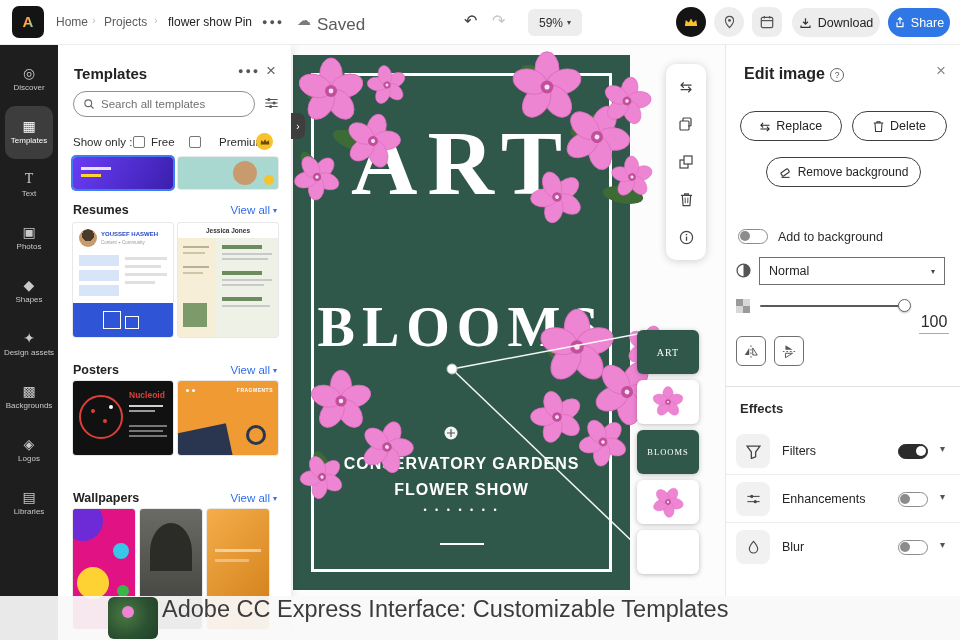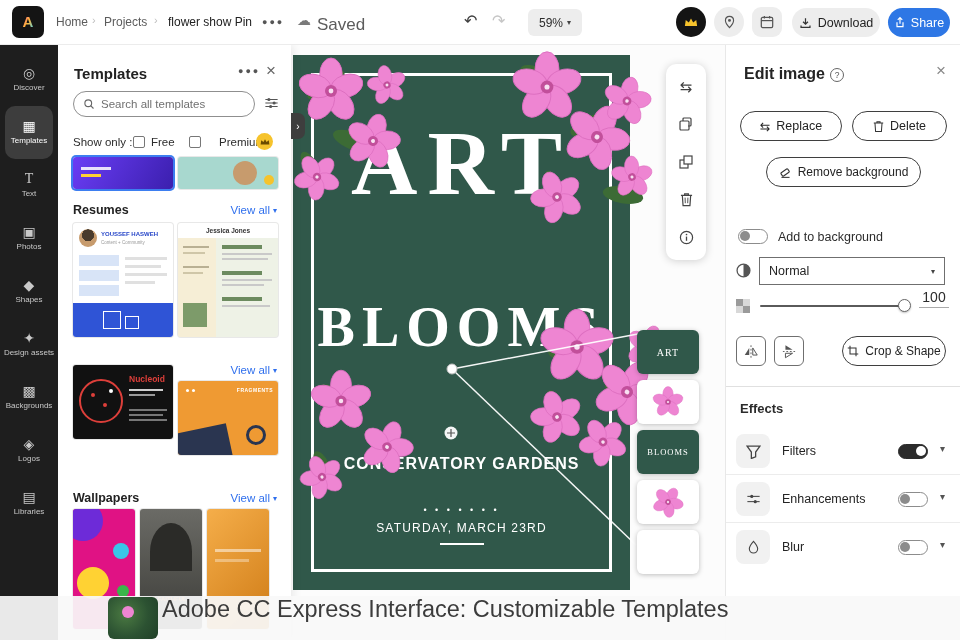--- a/index.html
+++ b/index.html
@@ -288,21 +288,21 @@
     <div style="position:absolute;left:44px;top:74px;width:40px;height:4px;background:#6c8b5f"></div>
     <div style="position:absolute;left:44px;top:82px;width:48px;height:2px;background:#c9c9c9"></div>
   </div>
 
   <span class="sec-h" style="left:15px;top:318px">Posters</span>
   <span class="viewall" style="right:14px;top:319px">
       <span>View all</span>
       <span class="chev" style="color:#2f6fed">▾</span>
     </span>
 
-  <div class="card" style="left:15px;top:320px;width:100px;height:74px;background:#111">
+  <div class="card" style="left:15px;top:336px;width:100px;height:74px;background:#111">
     <div style="position:absolute;left:6px;top:14px;width:44px;height:44px;border:2.5px solid #dd3f3a;border-radius:50%"></div>
     <div style="position:absolute;left:18px;top:28px;width:4px;height:4px;border-radius:50%;background:#dd3f3a"></div>
     <div style="position:absolute;left:30px;top:38px;width:4px;height:4px;border-radius:50%;background:#dd3f3a"></div>
     <div style="position:absolute;left:36px;top:24px;width:4px;height:4px;border-radius:50%;background:#fff"></div>
     <div style="position:absolute;left:56px;top:9px;font-size:8.5px;font-weight:bold;color:#dd3f3a">Nucleoid</div>
     <div style="position:absolute;left:56px;top:24px;width:34px;height:2px;background:#cfcfcf"></div>
     <div style="position:absolute;left:56px;top:29px;width:26px;height:2px;background:#9a9a9a"></div>
     <div style="position:absolute;left:56px;top:44px;width:38px;height:1.5px;background:#777"></div>
     <div style="position:absolute;left:56px;top:49px;width:34px;height:1.5px;background:#777"></div>
     <div style="position:absolute;left:56px;top:54px;width:38px;height:1.5px;background:#777"></div>
@@ -336,22 +336,22 @@
     <div style="position:absolute;left:8px;top:50px;width:34px;height:3px;background:rgba(255,255,255,.35)"></div>
   </div>
 </div>
 
 <div class="canvas">
   <div class="pin">
     <div class="pin-frame"></div>
     <div class="pt serif" style="top:62px;font-size:92px;font-weight:bold;letter-spacing:10px;line-height:1">ART</div>
     <div class="pt serif" style="top:244px;font-size:56px;font-weight:bold;letter-spacing:7px;line-height:1">BLOOMS</div>
     <div class="pt" style="top:400px;font-size:16px;font-weight:bold;letter-spacing:1px">CONSERVATORY GARDENS</div>
+    <div class="pt" style="top:426px;font-size:16px;font-weight:bold;letter-spacing:1px">FLOWER SHOW</div>
     <div class="pt" style="top:450px;font-size:9px;letter-spacing:3px">• • • • • • •</div>
-    <div class="pt" style="top:466px;font-size:12px;letter-spacing:1.2px">SATURDAY, MARCH 23RD</div>
     <div style="position:absolute;top:488px;left:50%;transform:translateX(-50%);width:44px;height:2px;background:#fff"></div>
   </div>
 
   <svg class="canvas-svg" width="434" height="595" viewBox="0 0 434 595">
 
     <use href="#leaf" transform="translate(35,40) rotate(-35) scale(1.3)"></use>
     <use href="#leaf" transform="translate(62,96) rotate(22) scale(1.25)"></use>
     <use href="#leaf" transform="translate(20,122) rotate(60)"></use>
     <use href="#leaf" transform="translate(250,34) rotate(30) scale(1.35)"></use>
     <use href="#leaf" transform="translate(302,80) rotate(-20) scale(1.4)"></use>
@@ -484,41 +484,35 @@
   <span style="position:absolute;left:10px;top:254px">
     <svg width="14" height="14" viewBox="0 0 14 14">
         <rect width="7" height="7" fill="#9a9a9a"></rect>
         <rect x="7" y="7" width="7" height="7" fill="#9a9a9a"></rect>
         <rect x="7" width="7" height="7" fill="#d8d8d8"></rect>
         <rect y="7" width="7" height="7" fill="#d8d8d8"></rect>
       </svg>
   </span>
   <div style="position:absolute;left:34px;top:260px;width:146px;height:2px;background:#5a5a5a;border-radius:1px"></div>
   <div style="position:absolute;left:172px;top:254px;width:13px;height:13px;border-radius:50%;background:#fff;border:1.5px solid #666;box-shadow:0 1px 2px rgba(0,0,0,.25)"></div>
-  <span style="position:absolute;left:193px;top:244px;width:30px;text-align:center;font-size:14px;border-bottom:1px solid #aaa;padding-bottom:2px">100</span>
+  <span style="position:absolute;left:193px;top:268px;width:30px;text-align:center;font-size:16px;border-bottom:1px solid #aaa;padding-bottom:2px">100</span>
 
   <div class="ibtn" style="left:10px;top:291px">
     <svg width="16" height="13" viewBox="0 0 18 14">
         <line x1="9" y1="0" x2="9" y2="14" stroke="#555" stroke-width="1" stroke-dasharray="2 2"></line>
         <path d="M7 3 L2 11 h5 Z" fill="#555"></path>
         <path d="M11 3 L16 11 h-5 Z" fill="none" stroke="#555" stroke-width="1.1"></path>
       </svg>
   </div>
   <div class="ibtn" style="left:48px;top:291px">
     <svg width="16" height="13" viewBox="0 0 18 14" style="transform:rotate(90deg)">
         <line x1="9" y1="0" x2="9" y2="14" stroke="#555" stroke-width="1" stroke-dasharray="2 2"></line>
         <path d="M7 3 L2 11 h5 Z" fill="#555"></path>
         <path d="M11 3 L16 11 h-5 Z" fill="none" stroke="#555" stroke-width="1.1"></path>
       </svg>
-  </div>
-  <div class="pill" style="left:116px;top:291px;width:104px;font-size:12px">
-    <svg width="12" height="12" viewBox="0 0 16 16">
-        <path d="M4 1 v11 h11 M1 4 h11 v11" fill="none" stroke="#333" stroke-width="1.4"></path>
-      </svg>
-    <span>Crop &amp; Shape</span>
   </div>
 
   <div class="tiny-line" style="left:0;top:341px;width:235px;height:1px"></div>
   <span style="position:absolute;left:14px;top:356px;font-size:13px;font-weight:bold">Effects</span>
 
   <div class="fx-row" style="top:382px">
     <span class="fx-ic">
       <svg width="15" height="15" viewBox="0 0 14 14">
           <path d="M1 2 h12 L9 7.5 V12 l-4 1.5 V7.5 Z" fill="none" stroke="#444" stroke-width="1.2"></path>
         </svg>

